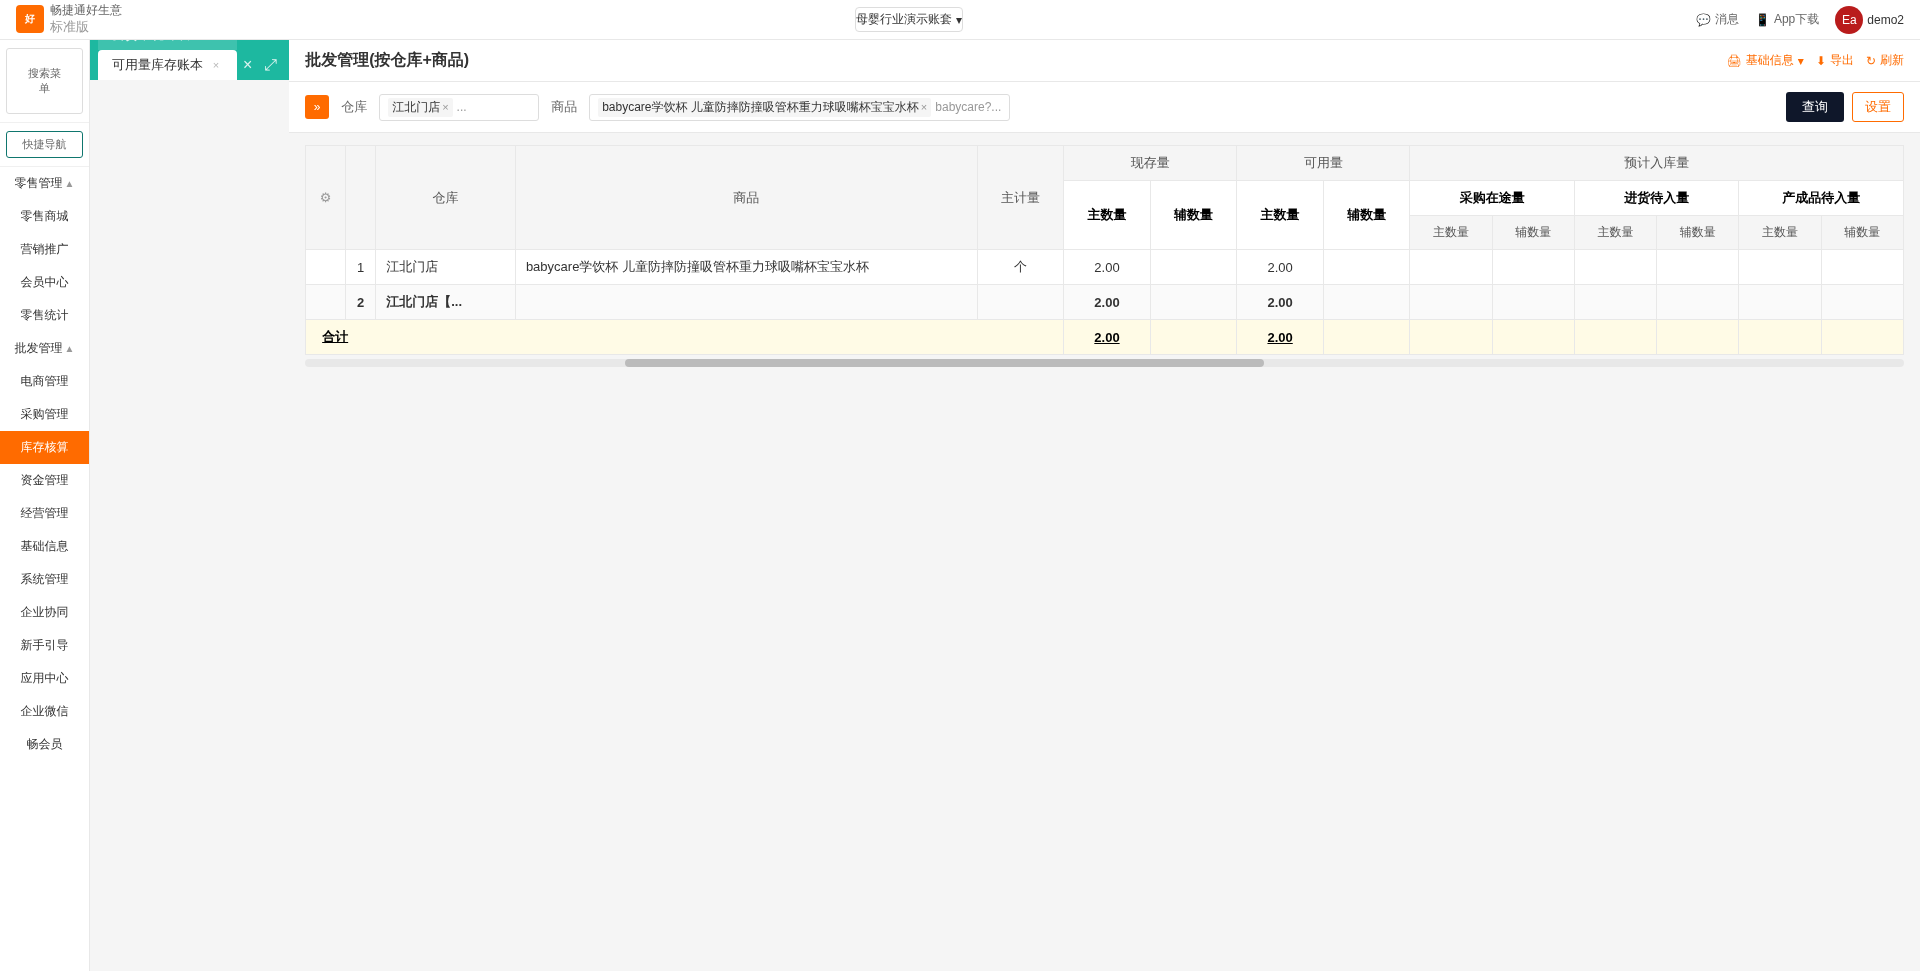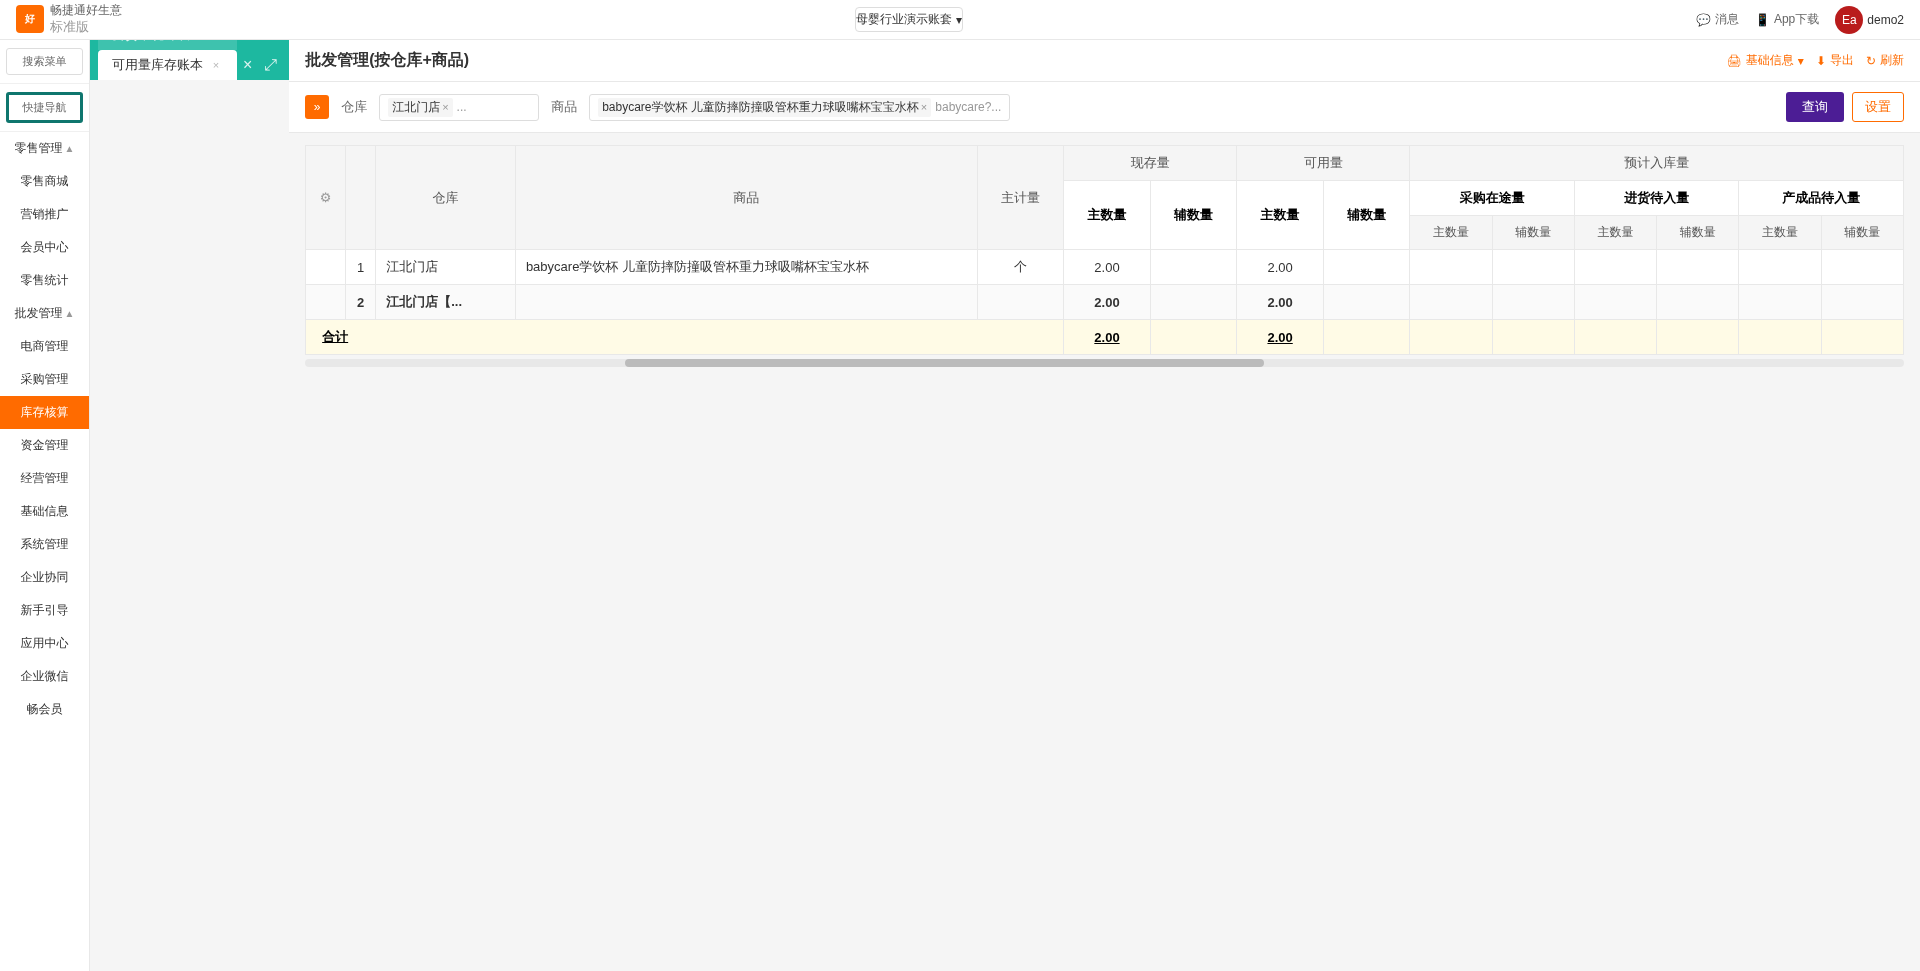--- a/index.html
+++ b/index.html
@@ -27,23 +27,23 @@
     .header-action { display: flex; align-items: center; gap: 4px; font-size: 12px; color: #666; cursor: pointer; }
     .user-avatar { width: 28px; height: 28px; border-radius: 50%; background: #b91c1c; display: flex; align-items: center; justify-content: center; color: white; font-size: 12px; overflow: hidden; }
     .user-name { font-size: 12px; color: #333; }
 
     
     .main-layout { display: flex; flex: 1; overflow: hidden; }
 
     
     .sidebar { width: 90px; background: #fff; border-right: 1px solid #e8e8e8; display: flex; flex-direction: column; flex-shrink: 0; overflow-y: auto; }
     .sidebar-search { padding: 8px 6px; border-bottom: 1px solid #f0f0f0; }
-    .sidebar-search-btn { width: 100%; padding: 5px; background: #fff; border: 1px solid #ddd; border-radius: 3px; font-size: 11px; color: #666; cursor: pointer; text-align: center; }
+    .sidebar-search-btn { width: 100%; padding: 17px; background: #fff; border: 1px solid #ddd; border-radius: 3px; font-size: 11px; color: #666; cursor: pointer; text-align: center; }
     .sidebar-nav-btn { padding: 8px 6px; border-bottom: 1px solid #f0f0f0; }
-    .sidebar-nav-btn-inner { width: 100%; padding: 5px; background: #fff; border: 3px solid #0f766e; border-radius: 3px; font-size: 11px; color: #666; cursor: pointer; text-align: center; }
+    .sidebar-nav-btn-inner { width: 100%; padding: 5px; background: #fff; border: 1px solid #0f766e; border-radius: 3px; font-size: 11px; color: #666; cursor: pointer; text-align: center; }
     .sidebar-item { padding: 8px 6px; cursor: pointer; font-size: 12px; color: #333; text-align: center; display: flex; align-items: center; justify-content: center; gap: 2px; }
     .sidebar-item.active { background: #ff6b00; color: #fff; }
     .sidebar-item.has-arrow { justify-content: center; padding: 8px 10px; }
     .sidebar-item .arrow { font-size: 10px; color: #999; }
 
     
     .content-area { flex: 1; display: flex; overflow: hidden; }
 
     
     .tab-bar { height: 40px; background: #1db8a0; display: flex; align-items: flex-end; padding: 0 8px; flex-shrink: 0; }
@@ -66,21 +66,21 @@
 
     
     .filter-area { background: #fff; padding: 10px 16px; border-bottom: 1px solid #e8e8e8; display: flex; align-items: center; gap: 12px; flex-shrink: 0; }
     .filter-toggle { width: 24px; height: 24px; background: #ff6b00; border-radius: 3px; display: flex; align-items: center; justify-content: center; cursor: pointer; color: white; font-size: 12px; }
     .filter-label { color: #666; font-size: 13px; }
     .filter-tags { display: flex; align-items: center; gap: 4px; flex-wrap: wrap; border: 1px solid #ddd; border-radius: 3px; padding: 3px 8px; min-width: 160px; background: #fff; }
     .filter-tag { display: flex; align-items: center; gap: 2px; background: #f5f5f5; border-radius: 2px; padding: 1px 4px; font-size: 12px; color: #333; }
     .filter-tag-close { cursor: pointer; color: #999; font-size: 11px; }
     .filter-more { color: #999; font-size: 12px; cursor: pointer; }
     .filter-actions { margin-left: auto; display: flex; gap: 8px; }
-    .btn-query { background: #4c1d95; color: #fff; border: none; border-radius: 3px; padding: 5px 16px; font-size: 13px; cursor: pointer; }
+    .btn-query { background: #0f172a; color: #fff; border: none; border-radius: 3px; padding: 5px 16px; font-size: 13px; cursor: pointer; }
     .btn-settings { background: #fff; color: #ff6b00; border: 1px solid #ff6b00; border-radius: 3px; padding: 5px 12px; font-size: 13px; cursor: pointer; }
 
     
     .table-area { flex: 1; overflow: auto; padding: 12px 16px; display: flex; flex-direction: column; }
     .data-table { width: 100%; border-collapse: collapse; background: #fff; border: 1px solid #e8e8e8; font-size: 13px; }
     .data-table th, .data-table td { border: 1px solid #e8e8e8; padding: 8px 10px; text-align: center; white-space: nowrap; }
     .data-table thead tr:first-child th { background: #f5f5f5; color: #555; font-weight: normal; }
     .data-table thead tr:last-child th { background: #f5f5f5; color: #555; font-weight: normal; font-size: 12px; }
     .data-table tbody td { color: #333; }
     .data-table .total-row td { background: #fffbe6; font-weight: bold; text-decoration: underline; }

